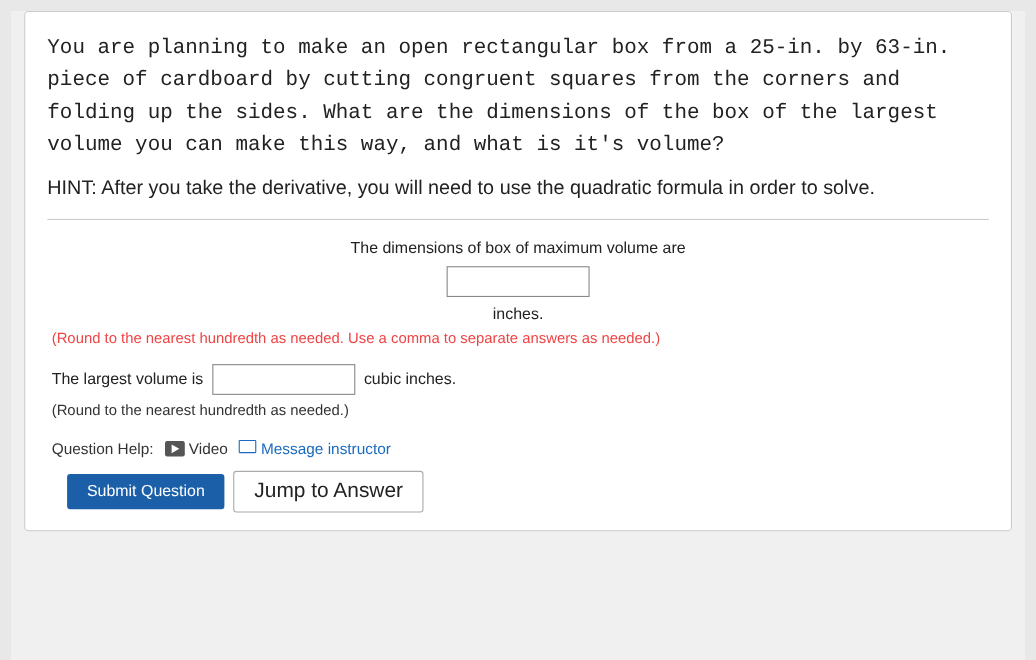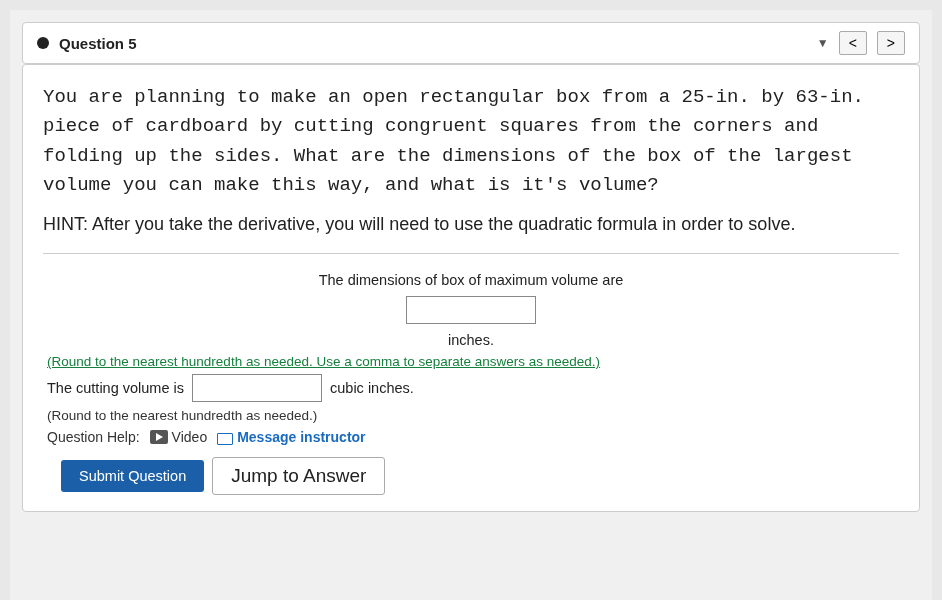--- a/index.html
+++ b/index.html
@@ -96,36 +96,35 @@
       border: 1px solid #888;
       background: #fff;
       width: 130px;
       height: 28px;
       font-size: 14px;
       padding: 2px 6px;
       outline: none;
     }
     .sub-note {
       font-size: 13.5px;
-      color: #15803d;
-      margin-bottom: 5px;
-      text-decoration: underline;
+      color: #ef4444;
+      margin-bottom: 16px;
     }
 
     .volume-row {
       display: flex;
       align-items: center;
       gap: 8px;
       font-size: 14.5px;
       margin-bottom: 6px;
     }
     .sub-note2 {
       font-size: 13.5px;
       color: #333;
-      margin-bottom: 6px;
+      margin-bottom: 20px;
     }
 
     .question-help {
       display: flex;
       align-items: center;
       gap: 10px;
       font-size: 14px;
       color: #333;
       margin-bottom: 12px;
     }
@@ -152,26 +151,25 @@
     }
     .video-icon::after {
       content: '';
       border-left: 7px solid #fff;
       border-top: 4px solid transparent;
       border-bottom: 4px solid transparent;
       margin-left: 2px;
     }
     .help-msg {
       display: flex;
-      align-items: flex-end;
+      align-items: flex-start;
       gap: 4px;
       color: #1a6bbf;
       cursor: pointer;
       text-decoration: none;
-      font-weight: bold;
     }
     .envelope-icon {
       width: 16px;
       height: 12px;
       border: 1.5px solid #1a6bbf;
       border-radius: 1px;
       position: relative;
       display: inline-block;
     }
     .envelope-icon::before {
@@ -207,46 +205,39 @@
       padding: 7px 18px;
       font-size: 19px;
       cursor: pointer;
     }
   </style>
 </head>
 <body>
 
 <div class="page-wrapper">
 
-  <div class="question-header">
-    <div class="question-dot"></div>
-    <span class="question-title">Question 5</span>
-    <span class="dropdown-icon">▼</span>
-    <button class="nav-btn">&lt;</button>
-    <button class="nav-btn">&gt;</button>
-  </div>
 
   <div class="question-body">
 
     <p class="question-text">You are planning to make an open rectangular box from a 25-in. by 63-in. piece of cardboard by cutting congruent squares from the corners and folding up the sides. What are the dimensions of the box of the largest volume you can make this way, and what is it's volume?</p>
     <p class="hint-text">HINT: After you take the derivative, you will need to use the quadratic formula in order to solve.</p>
 
     <hr class="divider">
 
     <div class="answer-section">
 
       <div class="answer-row">
         <span>The dimensions of box of maximum volume are</span>
         <input class="answer-input" type="text" style="">
         <span>inches.</span>
       </div>
       <p class="sub-note">(Round to the nearest hundredth as needed. Use a comma to separate answers as needed.)</p>
 
       <div class="volume-row">
-        <span>The cutting volume is</span>
+        <span>The largest volume is</span>
         <input class="answer-input" type="text" style="">
         <span>cubic inches.</span>
       </div>
       <p class="sub-note2">(Round to the nearest hundredth as needed.)</p>
 
       <div class="question-help">
         <span class="help-label">Question Help:</span>
         <span class="help-video">
           <span class="video-icon"></span>
           <span>Video</span>

